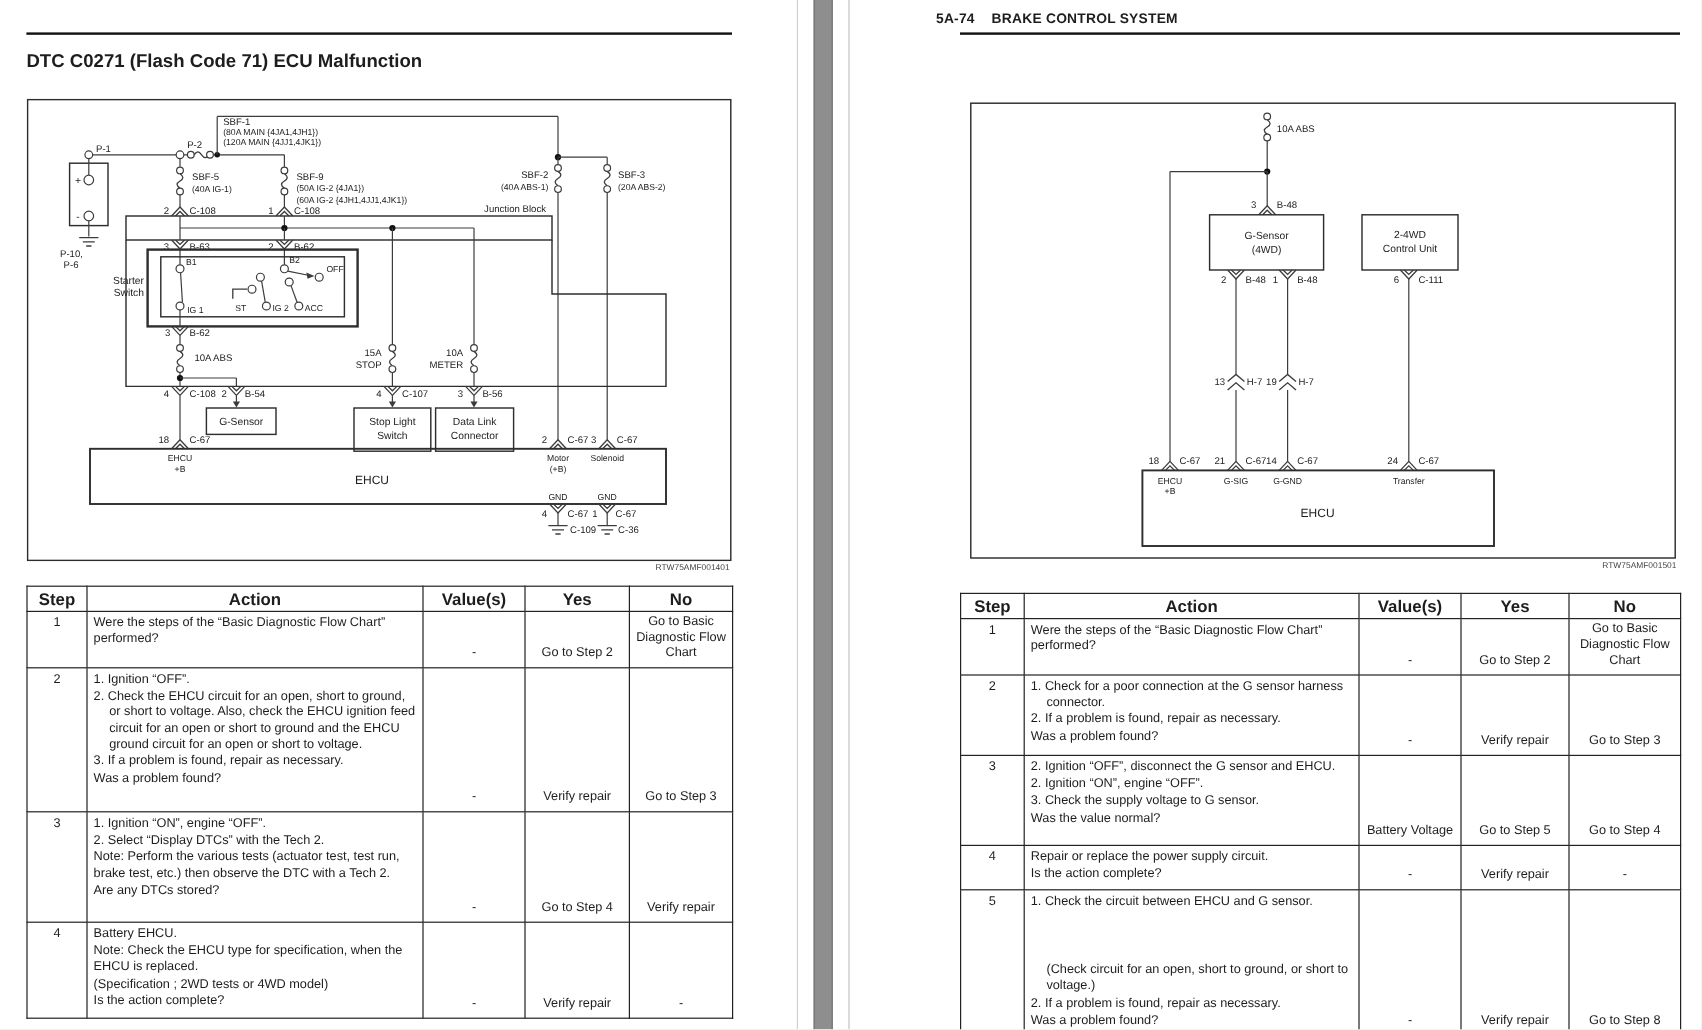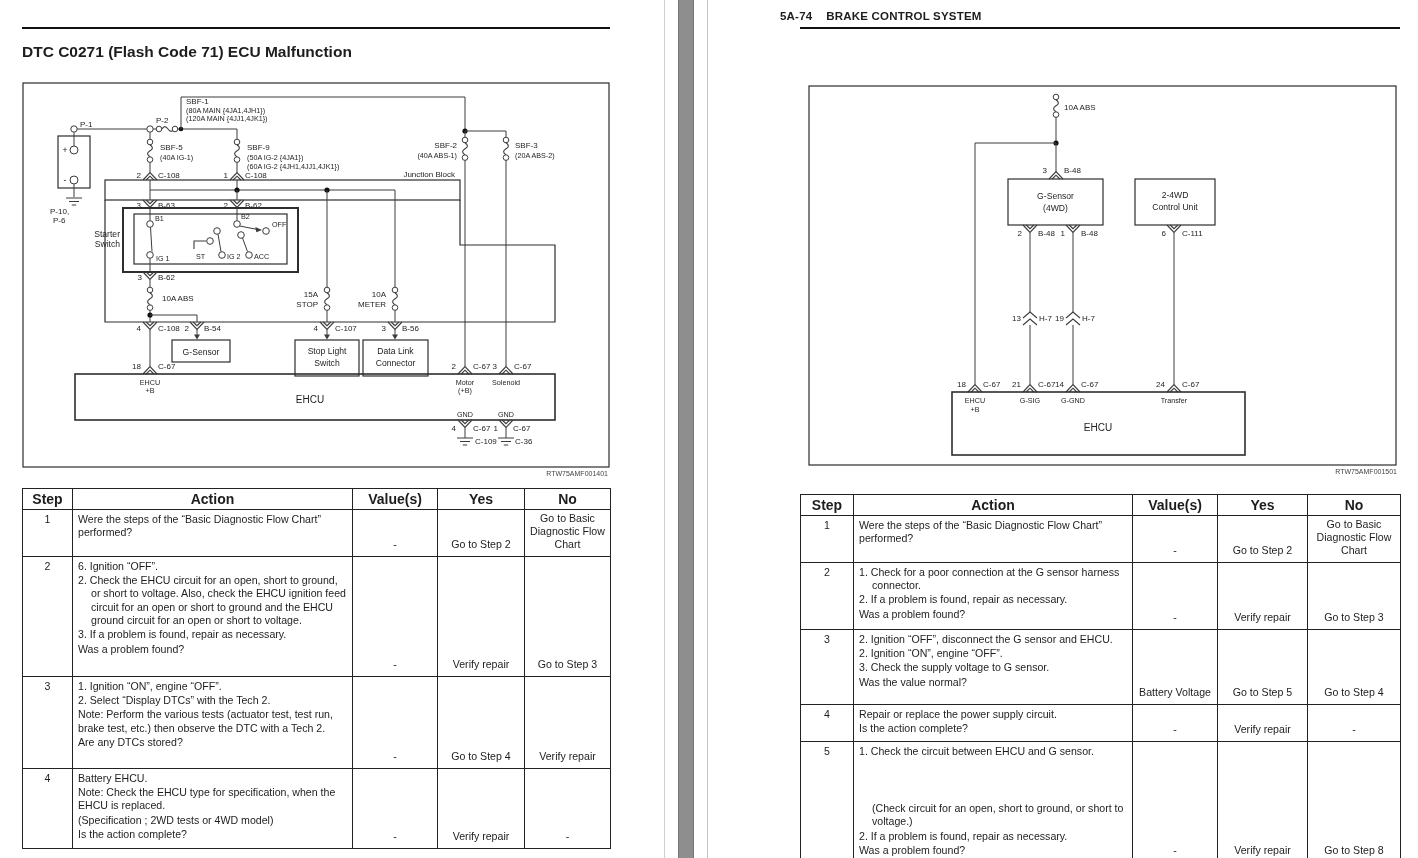--- a/index.html
+++ b/index.html
@@ -319,21 +319,21 @@
       <td class="action">
             <div class="ln plain">Were the steps of the “Basic Diagnostic Flow Chart” performed?</div>
           </td>
       <td class="bcell">-</td>
       <td class="bcell">Go to Step 2</td>
       <td class="bcell">Go to Basic Diagnostic Flow Chart</td>
     </tr>
     <tr style="height:120px">
       <td class="step">2</td>
       <td class="action">
-            <div class="ln hang">6. Ignition “OFF”.</div>
+            <div class="ln hang">1. Ignition “OFF”.</div>
             <div class="ln hang">2. Check the EHCU circuit for an open, short to ground, or short to voltage. Also, check the EHCU ignition feed circuit for an open or short to ground and the EHCU ground circuit for an open or short to voltage.</div>
             <div class="ln hang">3. If a problem is found, repair as necessary.</div>
             <div class="ln plain">Was a problem found?</div>
           </td>
       <td class="bcell">-</td>
       <td class="bcell">Verify repair</td>
       <td class="bcell">Go to Step 3</td>
     </tr>
     <tr style="height:92px">
       <td class="step">3</td>

